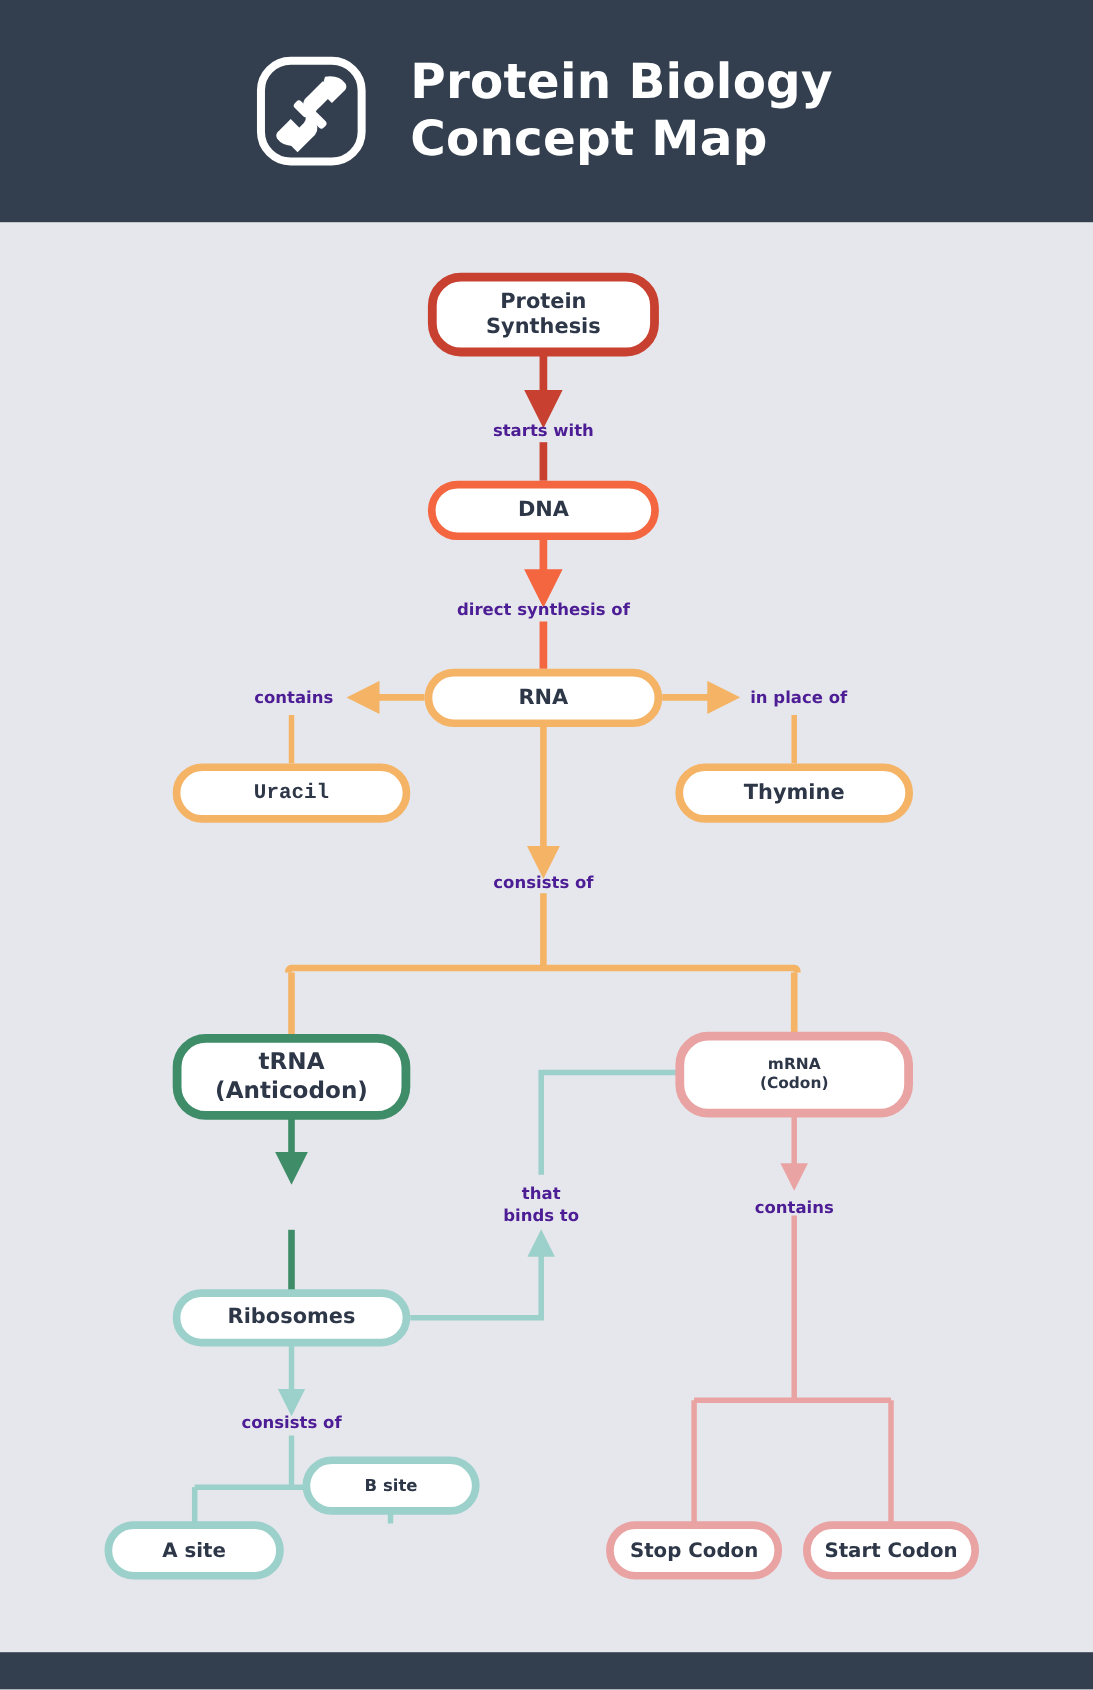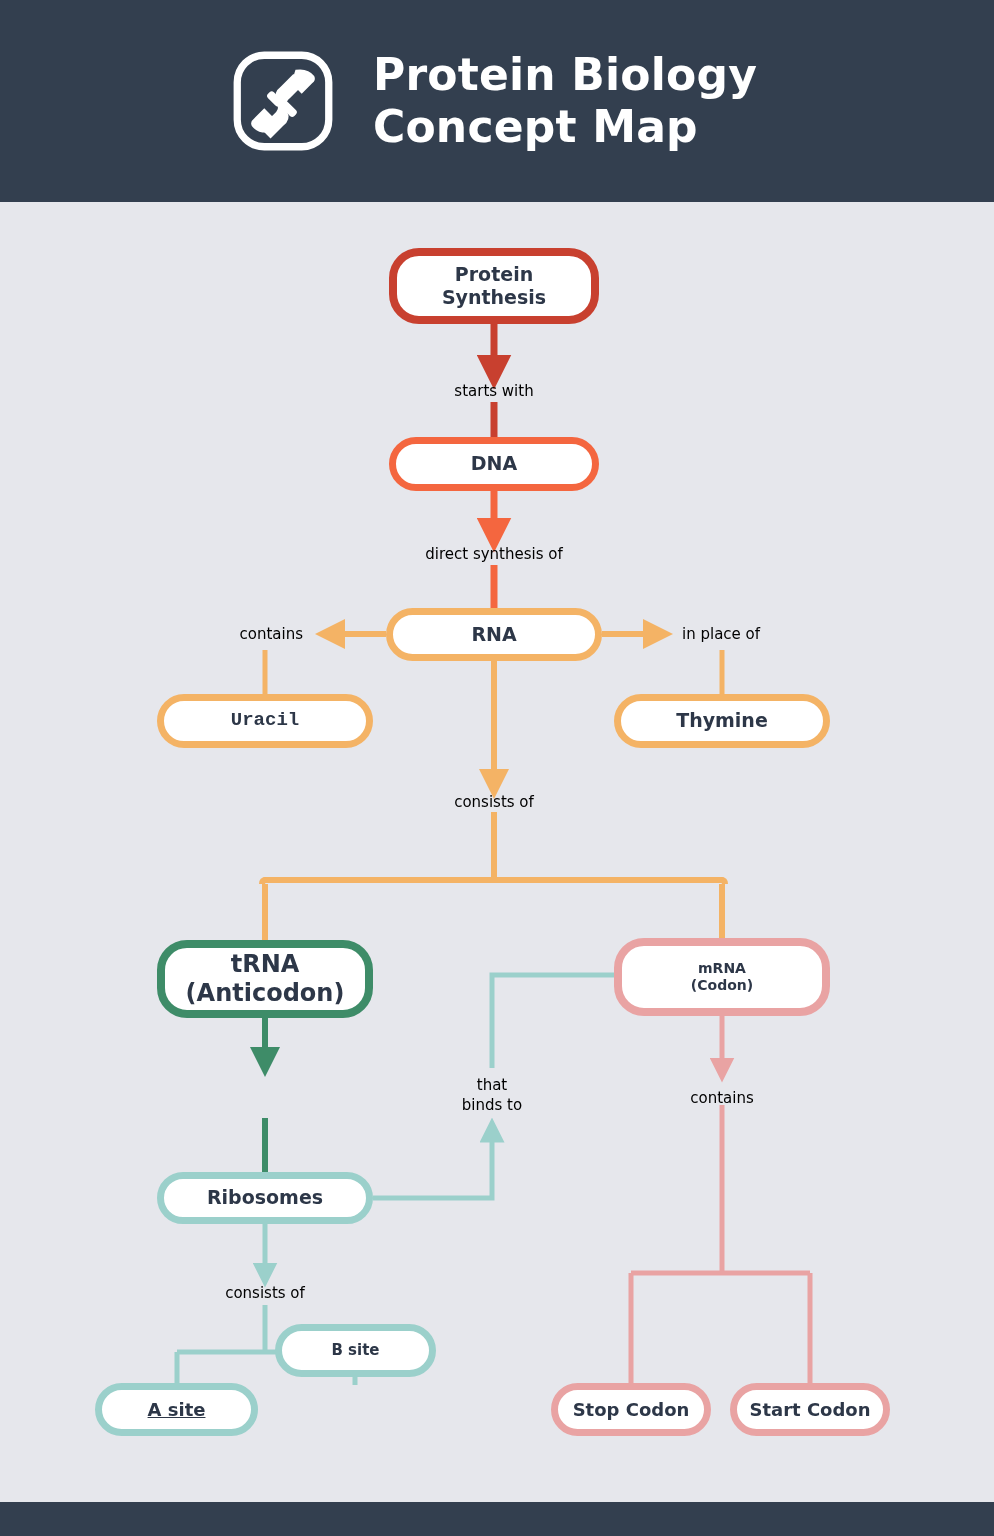--- a/index.html
+++ b/index.html
@@ -88,24 +88,24 @@
     font-weight: bold;
     line-height: 1.22;
     white-space: pre-line;
     z-index: 3;
   }
   .node.big { border-radius: 30px; }
 
   
   .edge-label {
     position: absolute;
-    color: #000000;
+    color: #4c1d95;
     font-family: "DejaVu Sans", sans-serif;
     font-size: 15px;
-    font-weight: normal;
+    font-weight: bold;
     line-height: 1.35;
     text-align: center;
     white-space: pre-line;
     z-index: 4;
   }
   .edge-label.right-of { text-align: left; }
   .edge-label.left-of { text-align: right; }
 </style>
 </head>
 <body>
@@ -213,29 +213,29 @@
 Synthesis</div>
 
   <div class="node" style="left:386px; top:608px; width:216px; height:53px; border-width:7px; border-color:#f4b365; font-size:19px;">RNA</div>
 
   <div class="node" style="left:389px; top:437px; width:210px; height:54px; border-width:7px; border-color:#f4663f; font-size:19px;">DNA</div>
 
   <div class="node" style="left:157px; top:694px; width:216px; height:54px; border-width:7px; border-color:#f4b365; font-size:19px;font-family:Liberation Mono, monospace;">Uracil</div>
 
   <div class="node" style="left:614px; top:694px; width:216px; height:54px; border-width:7px; border-color:#f4b365; font-size:19px;">Thymine</div>
 
-  <div class="node big" style="left:157px; top:940px; width:216px; height:78px; border-width:8px; border-color:#3e8c68; font-size:24px;">tRNA
+  <div class="node big" style="left:157px; top:940px; width:216px; height:78px; border-width:8px; border-color:#3e8c68; font-size:21px;">tRNA
 (Anticodon)</div>
 
   <div class="node big" style="left:614px; top:938px; width:216px; height:78px; border-width:8px; border-color:#e9a3a3; font-size:14px;">mRNA
 (Codon)</div>
 
   <div class="node" style="left:157px; top:1172px; width:216px; height:52px; border-width:7px; border-color:#9bd0cb; font-size:19px;">Ribosomes</div>
 
-  <div class="node" style="left:95px; top:1383px; width:163px; height:53px; border-width:7px; border-color:#9bd0cb; font-size:18px;text-decoration:underline;">A site</div>
+  <div class="node" style="left:95px; top:1383px; width:163px; height:53px; border-width:7px; border-color:#9bd0cb; font-size:18px;">A site</div>
 
   <div class="node" style="left:275px; top:1324px; width:161px; height:53px; border-width:7px; border-color:#9bd0cb; font-size:15px;">B site</div>
 
   <div class="node" style="left:551px; top:1383px; width:160px; height:53px; border-width:7px; border-color:#e9a3a3; font-size:18px;">Stop Codon</div>
 
   <div class="node" style="left:730px; top:1383px; width:160px; height:53px; border-width:7px; border-color:#e9a3a3; font-size:18px;">Start Codon</div>
 
   <div class="edge-label" style="left:394px; top:381px; width:200px;">starts with</div>
 
   <div class="edge-label" style="left:384px; top:544px; width:220px;">direct synthesis of</div>

